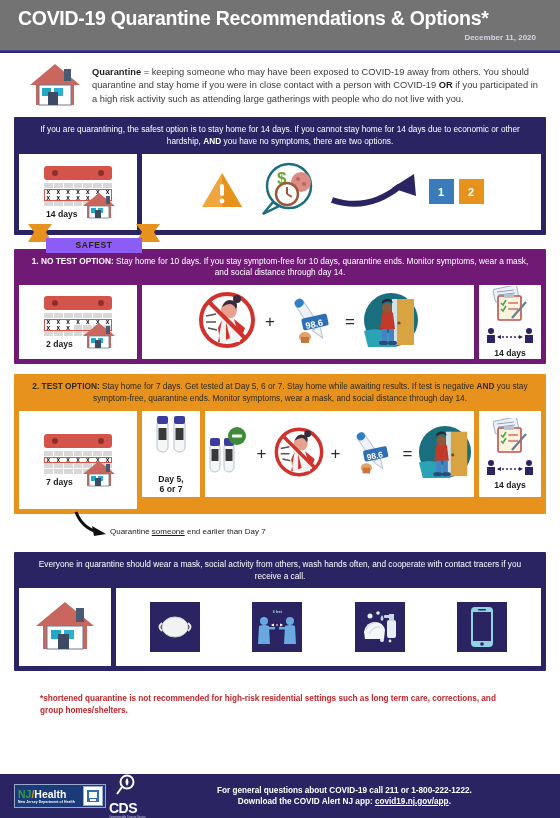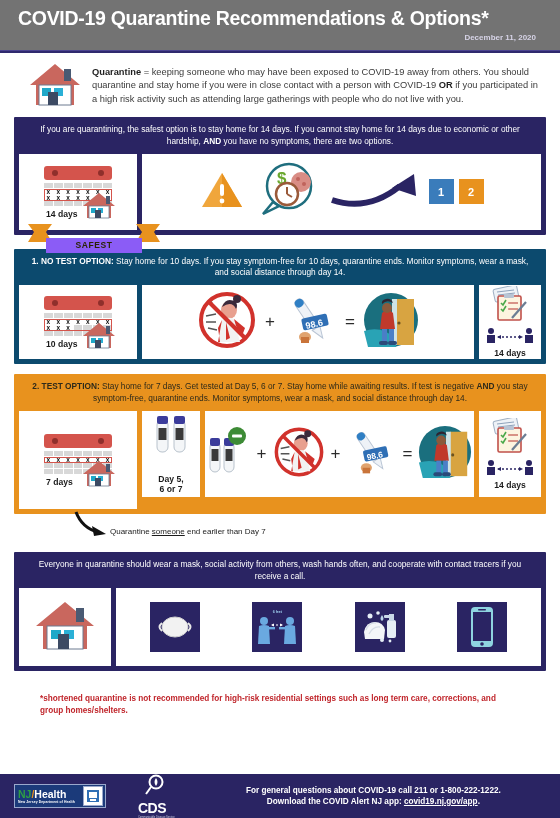--- a/index.html
+++ b/index.html
@@ -54,21 +54,21 @@
     flex: 1;
   }
   .def-text b { color: #1f1f1f; }
 
   
   .section {
     margin: 0 14px 10px 14px;
     border-radius: 1px;
   }
   .sec-safest { background: #2a2463; margin-bottom: 14px; }
-  .sec-notest { background: #0c4a6e; }
+  .sec-notest { background: #701a75; }
   .sec-test   { background: #e8921e; }
   .sec-every  { background: #2a2463; }
 
   .sec-banner {
     text-align: center;
     padding: 7px 16px 6px 16px;
     font-size: 8.3px;
     line-height: 11.8px;
   }
   .sec-banner.light { color: #ffffff; }
@@ -168,21 +168,21 @@
   .footnote {
     text-align: left; color: #c0252b;
     font-size: 8.2px; font-weight: bold; line-height: 11.5px;
     padding: 12px 40px 12px 40px;
   }
 
   
   .footer {
     position: absolute; left: 0; right: 0; bottom: 0;
     height: 44px; background: #2a2463;
-    display: flex; align-items: center; padding: 0 14px; gap: 32px;
+    display: flex; align-items: center; padding: 0 14px; gap: 3px;
   }
   .njh {
     width: 92px; height: 24px; background: #1b3a7a;
     border: 1px solid #9aa8cc; display: flex; align-items: center;
   }
   .njh-text { flex:1; padding-left: 3px; }
   .njh-line1 { font-size: 10.5px; font-weight: bold; line-height: 11px; }
   .njh-line1 .nj { color: #2f9e44; }
   .njh-line1 .bar { color: #e8921e; }
   .njh-line1 .hl { color: #ffffff; }
@@ -356,21 +356,21 @@
             <div class="cal-cell"></div>
               <div class="cal-cell"></div>
               <div class="cal-cell"></div>
               <div class="cal-cell"></div>
               <div class="cal-cell"></div>
               <div class="cal-cell"></div>
               <div class="cal-cell"></div>
           </div>
           <div class="cal-outline" style="left:2px;right:2px;top:6px;height:12px;"></div>
         </div>
-        <div class="cal-label">10 days</div>
+        <div class="cal-label">2 days</div>
         <span class="cal-house">
           <svg width="34" height="28" viewBox="0 0 34 28">
             <polygon points="17,2 33,15 29,15 29,27 5,27 5,15 1,15" fill="#c9675e"></polygon>
             <rect x="24" y="5" width="4" height="8" fill="#4a5a73"></rect>
             <rect x="7" y="15" width="20" height="12" fill="#ffffff" stroke="#6d7b90" stroke-width="0.8"></rect>
             <rect x="9" y="17" width="5" height="5" fill="#1fa8c9"></rect>
             <rect x="16" y="17" width="5" height="5" fill="#2ab0d6"></rect>
             <rect x="13" y="19" width="6" height="8" fill="#3c4a63"></rect>
           </svg>
         </span>

